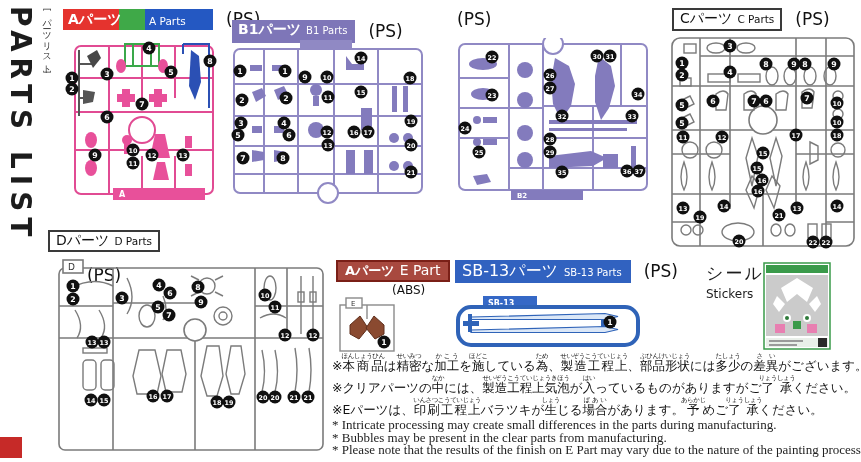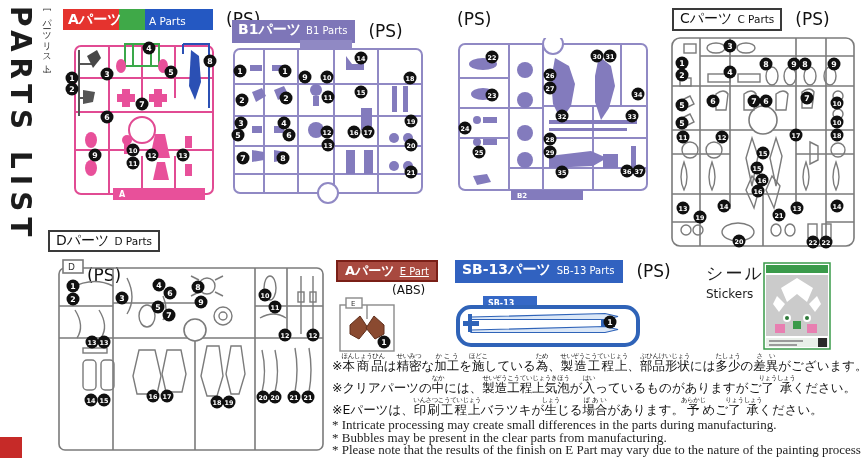--- a/index.html
+++ b/index.html
@@ -23,23 +23,23 @@
   .hdr-a .jp{position:absolute;left:5px;top:2px;color:#fff;font-weight:bold;font-size:14px;white-space:nowrap;}
   .hdr-a .en{position:absolute;left:86px;top:6px;color:#fff;font-size:10.5px;white-space:nowrap;}
   .hdr-purple{background:#7e76b8;color:#fff;padding:1px 8px 2px 6px;height:20px;display:flex;align-items:baseline;gap:5px;}
   .hdr-purple .jp{font-weight:bold;font-size:14px;}
   .hdr-purple .en{font-size:10px;}
   .hdr-outline{background:#fff;border:2px solid #3a3a3a;padding:0 6px;height:19px;display:flex;align-items:baseline;gap:5px;color:#111;}
   .hdr-outline .jp{font-size:14px;}
   .hdr-outline .en{font-size:10.5px;}
   .hdr-darkred{background:#a8493f;border:2px solid #7a1f17;color:#fff;padding:0 7px;height:18px;display:flex;align-items:baseline;gap:5px;}
   .hdr-darkred .jp{font-weight:bold;font-size:13px;}
-  .hdr-darkred .en{font-size:10px;text-decoration:underline;}
+  .hdr-darkred .en{font-size:14px;}
   .hdr-blue{background:#3162c0;color:#fff;padding:1px 9px 2px 7px;height:20px;display:flex;align-items:baseline;gap:6px;}
-  .hdr-blue .jp{font-weight:bold;font-size:14px;}
+  .hdr-blue .jp{font-weight:normal;font-size:16px;}
   .hdr-blue .en{font-size:10px;}
   .abs-label{position:absolute;font-size:12px;color:#111;}
 
   .runner{position:absolute;}
 
   
   .stickers-label{position:absolute;left:706px;top:262px;color:#1c1c1c;}
   .stickers-label .jp{font-size:17px;letter-spacing:2px;}
   .stickers-label .en{font-size:12px;margin-top:2px;}
 

